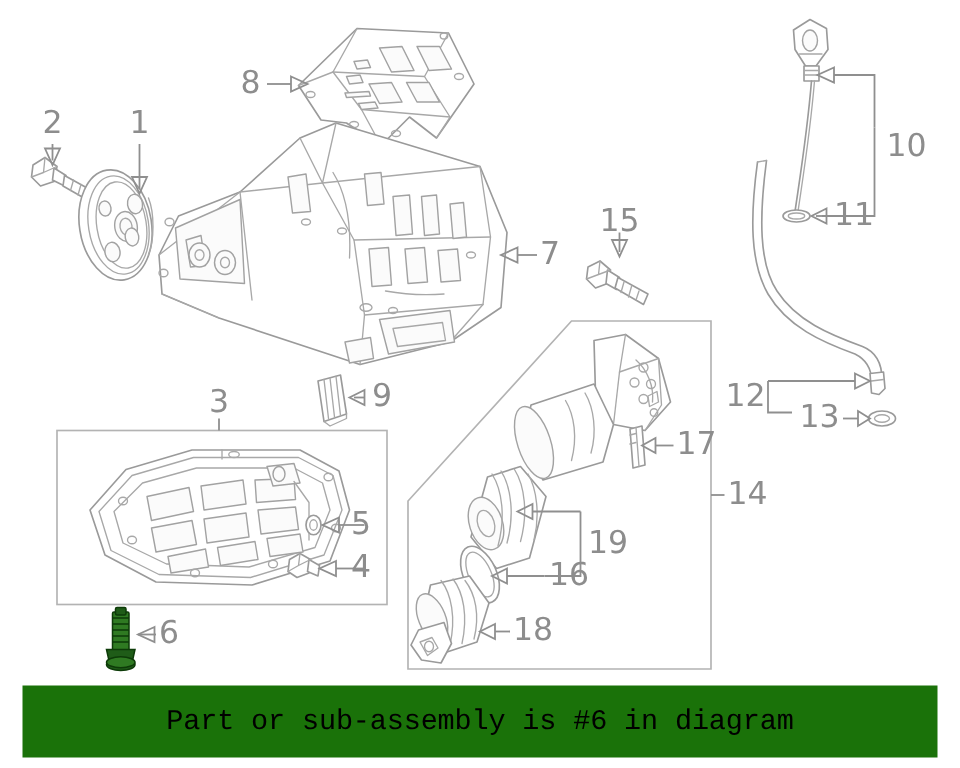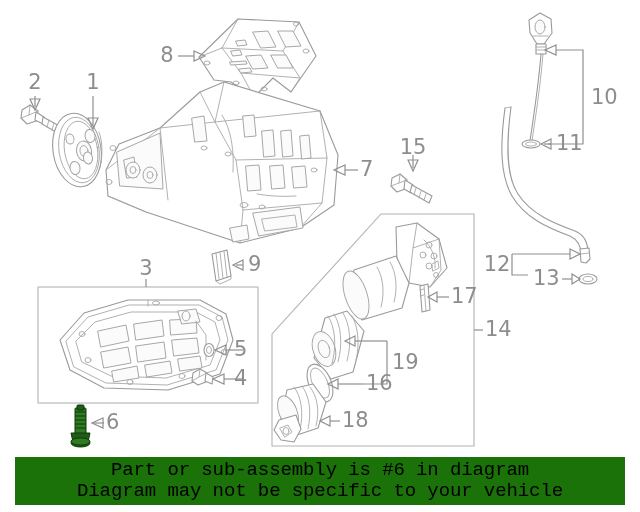--- a/index.html
+++ b/index.html
@@ -360,16 +360,15 @@
     <text class="numlbl" x="413" y="148" text-anchor="middle">15</text>
     <text class="numlbl" x="366" y="384" text-anchor="start">16</text>
     <text class="numlbl" x="451" y="297" text-anchor="start">17</text>
     <text class="numlbl" x="342" y="421" text-anchor="start">18</text>
     <text class="numlbl" x="392" y="363" text-anchor="start">19</text>
 
   </svg>
 
   <div id="banner">
     <div class="bline">Part or sub-assembly is #6 in diagram</div>
-    <div class="bline">Diagram may not be specific to your vehicle</div>
   </div>
 
 </div>
 
 </body></html>

